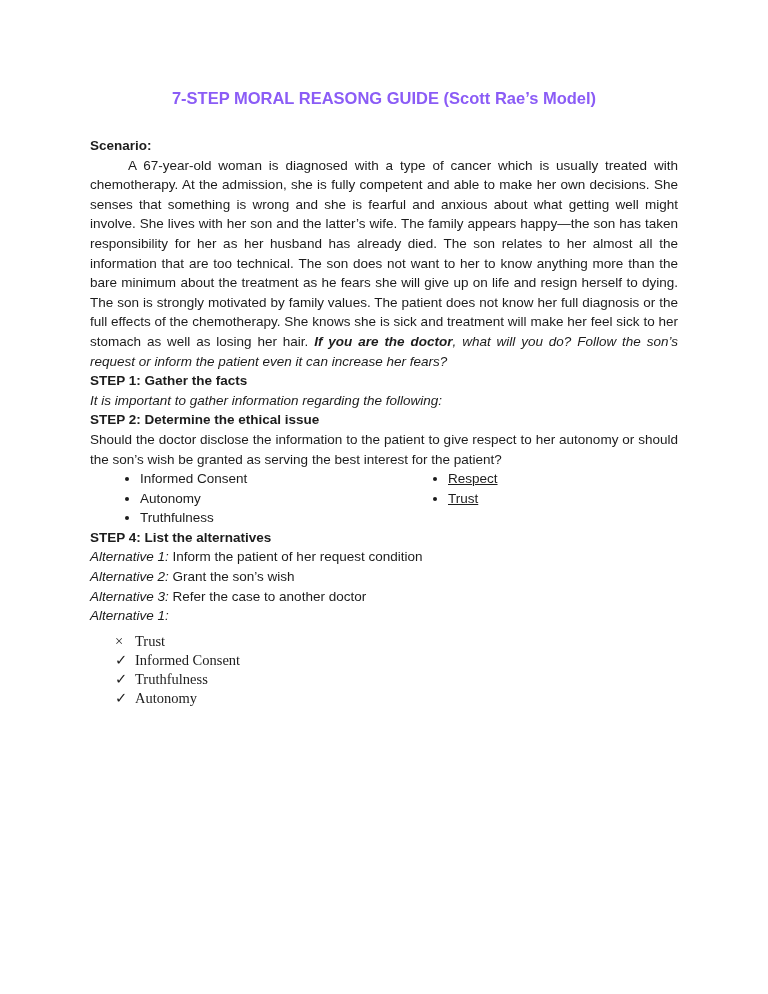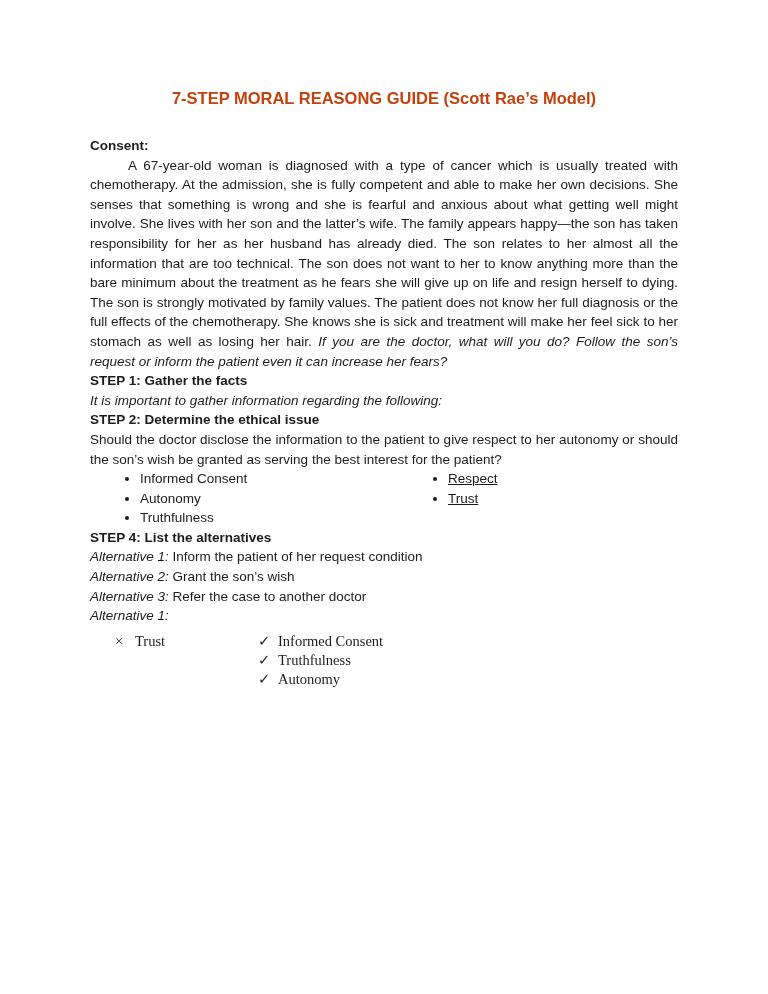--- a/index.html
+++ b/index.html
@@ -15,35 +15,35 @@
     padding: 88px 90px 0 90px;
     overflow: hidden;
     background: #ffffff;
   }
   .title {
     text-align: center;
     font-weight: bold;
     font-size: 16.5px;
     line-height: 21px;
     margin-bottom: 27px;
-    color: #c2410c;
+    color: #8b5cf6;
   }
   .section { }
   .section.first { margin-top: 0; }
   .heading {
     font-weight: bold;
     line-height: 19.6px;
   }
   .para {
     line-height: 19.6px;
     text-align: justify;
   }
   .indent { text-indent: 38px; }
   .italic { font-style: italic; }
-  .bold-italic { font-weight: normal; font-style: italic; }
+  .bold-italic { font-weight: bold; font-style: italic; }
   ul.bullets {
     list-style: disc;
     padding-left: 50px;
   }
   ul.bullets li {
     line-height: 19.6px;
     text-align: justify;
   }
   .two-col { display: flex; }
   .two-col .col-left { width: 335px; }
@@ -53,38 +53,39 @@
     padding-left: 23px;
   }
   .two-col ul.bullets-right li { line-height: 19.6px; }
   .alt-line { line-height: 19.6px; }
   .compare {
     display: flex;
     margin-top: 6px;
     padding-left: 25px;
     font-family: "Liberation Serif", serif;
     font-size: 14.5px;
+    flex-direction: column;
   }
   .compare .cons { width: 143px; }
   .compare .pros { flex: 1; }
   .cmp-item { line-height: 19px; }
   .cmp-item .mark {
     display: inline-block;
     width: 20px;
   }
 </style>
 </head>
 <body>
 
 <div class="page">
 
   <h1 class="title">7-STEP MORAL REASONG GUIDE (Scott Rae’s Model)</h1>
 
   <div class="section first">
-    <p class="heading">Consent:</p>
+    <p class="heading">Scenario:</p>
     <p class="para indent"><span>A 67-year-old woman is diagnosed with a type of cancer which is usually treated with chemotherapy. At the admission, she is fully competent and able to make her own decisions. She senses that something is wrong and she is fearful and anxious about what getting well might involve. She lives with her son and the latter’s wife. The family appears happy—the son has taken responsibility for her as her husband has already died. The son relates to her almost all the information that are too technical. The son does not want to her to know anything more than the bare minimum about the treatment as he fears she will give up on life and resign herself to dying. The son is strongly motivated by family values. The patient does not know her full diagnosis or the full effects of the chemotherapy. She knows she is sick and treatment will make her feel sick to her stomach as well as losing her hair. </span><span class="bold-italic">If you are the doctor</span><span class="italic">, what will you do? Follow the son’s request or inform the patient even it can increase her fears?</span></p>
   </div>
 
   <div class="section">
     <p class="heading">STEP 1: Gather the facts</p>
     <p class="para italic">It is important to gather information regarding the following:</p>
   </div>
 
   <div class="section">
     <p class="heading">STEP 2: Determine the ethical issue</p>

